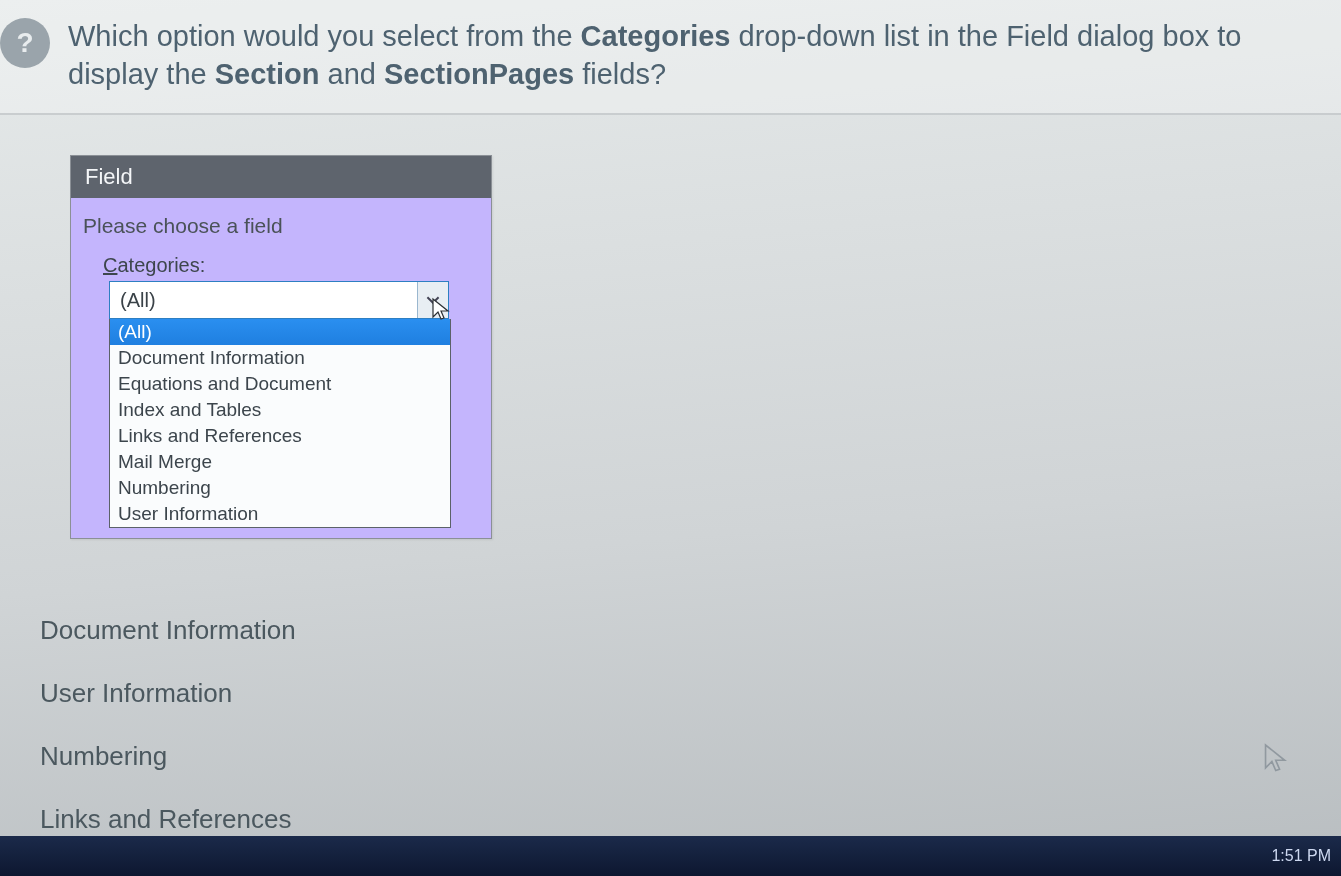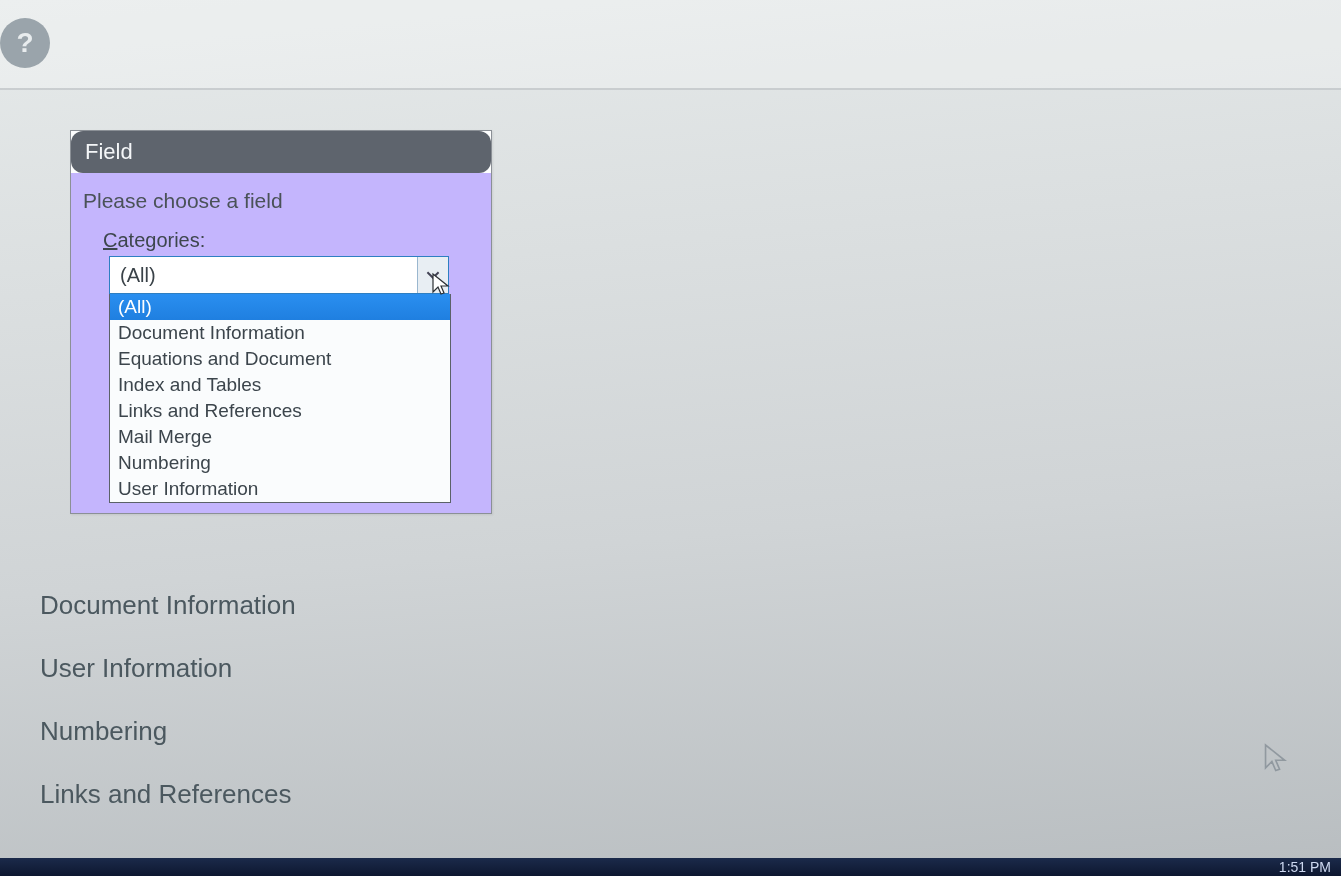--- a/index.html
+++ b/index.html
@@ -49,21 +49,20 @@
     width: 420px;
     background: #fdfefe;
     border: 1px solid #8b9096;
     box-shadow: 1px 1px 2px rgba(0,0,0,0.08);
   }
   .field-titlebar {
     background: #5e646d;
     color: #f4f6f8;
     font-size: 22px;
     padding: 8px 14px;
-    border-radius: 12px;
   }
   .field-body {
     padding: 12px 6px 10px 10px;
     background: #c4b5fd;
   }
   .field-choose {
     font-size: 21px;
     color: #4a5258;
     margin: 4px 0 12px 2px;
   }
@@ -145,36 +144,39 @@
     position: absolute;
     right: 50px;
     bottom: 100px;
     pointer-events: none;
     opacity: 0.55;
   }
 
   .taskbar {
     position: absolute;
     left: 0; right: 0; bottom: 0;
-    height: 18px;
+    height: 40px;
     background: linear-gradient(#1b2a4a,#0d1730);
     color: #cdd8f0;
-    font-size: 14px;
+    font-size: 16px;
     display: flex;
     align-items: center;
     justify-content: flex-end;
     padding: 0 10px;
   }
 </style>
 </head>
 <body>
 
 <div class="question-bar">
   <div class="help-icon">
     <span>?</span>
+  </div>
+  <div class="question-text">
+    <span>Which option would you select from the </span><span class="bold">Categories</span><span> drop-down list in the Field dialog box to display the </span><span class="bold">Section</span><span> and </span><span class="bold">SectionPages</span><span> fields?</span>
   </div>
 </div>
 
 <div class="content-area">
 
   <div class="field-dialog">
     <div class="field-titlebar">Field</div>
     <div class="field-body">
       <div class="field-choose">Please choose a field</div>
       <div class="field-cat-label">

